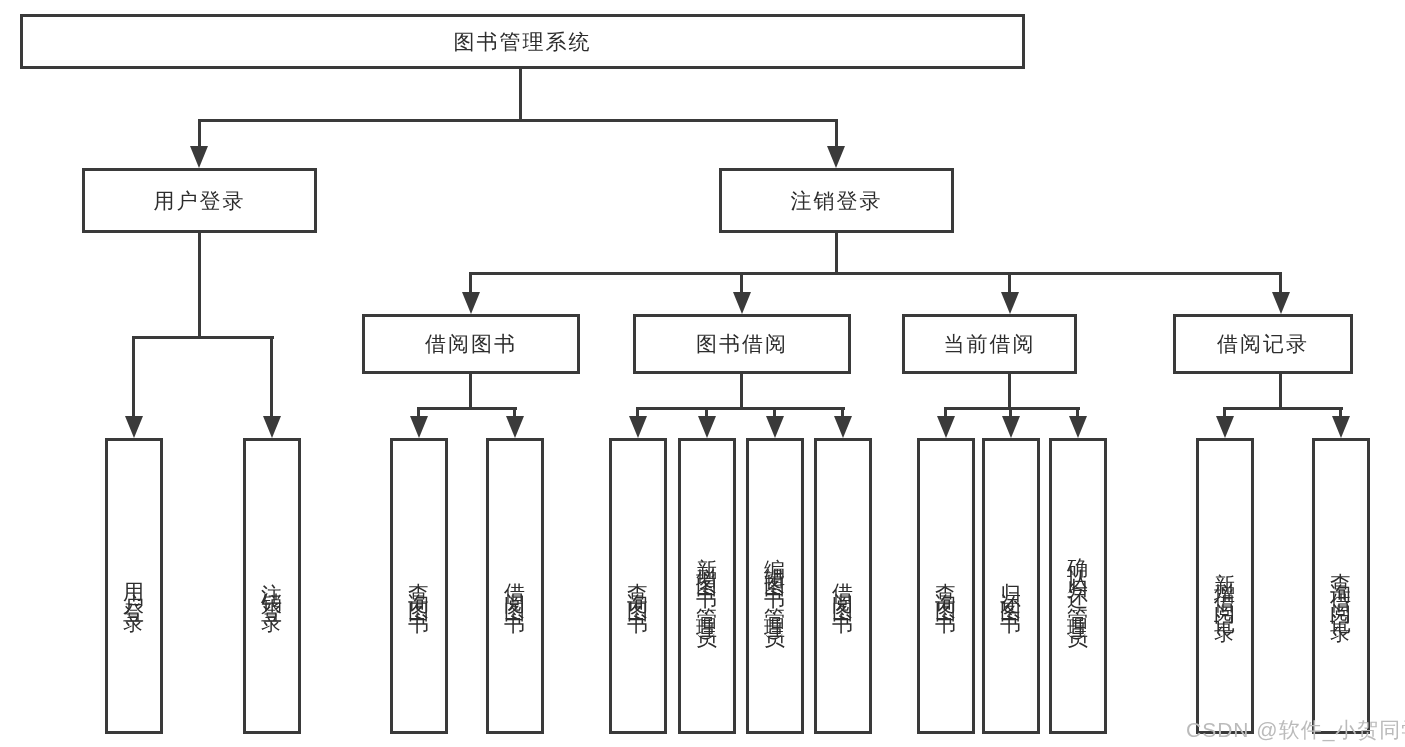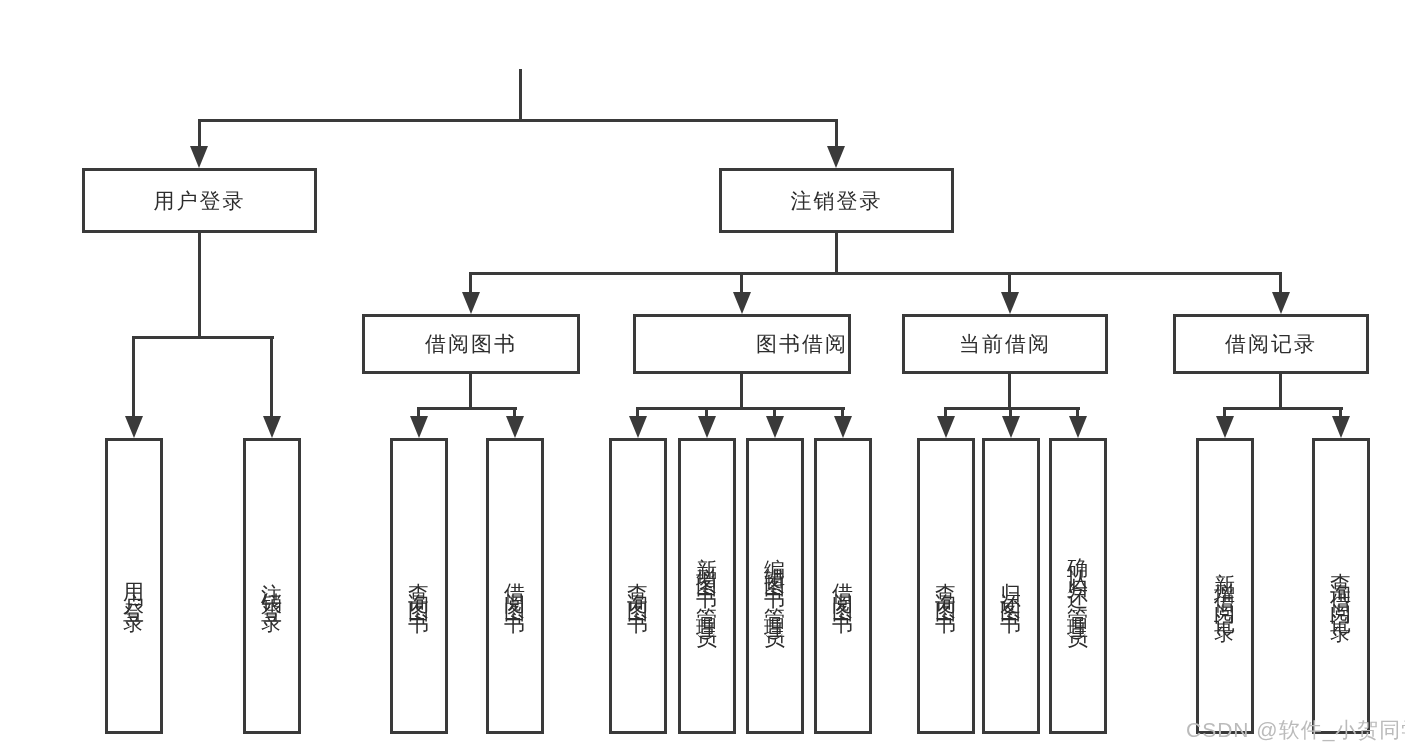--- a/index.html
+++ b/index.html
@@ -58,20 +58,23 @@
     letter-spacing:1px;
   }
 </style>
 </head>
 <body>
 
 <div id="canvas">
 
   <div id="watermark">CSDN @软件_小贺同学</div>
 
+  <div class="node" style="left:20px;top:14px;width:1005px;height:55px;">
+    <span class="lbl">图书管理系统</span>
+  </div>
 
   <div class="vline" style="left:519px;top:69px;height:50px;"></div>
   <div class="hline" style="left:198px;top:119px;width:640px;"></div>
   <div class="vline" style="left:198px;top:119px;height:30px;"></div>
   <div class="arrowhead" style="left:190px;top:146px;"></div>
   <div class="vline" style="left:835px;top:119px;height:30px;"></div>
   <div class="arrowhead" style="left:827px;top:146px;"></div>
 
   <div class="node" style="left:82px;top:168px;width:235px;height:65px;">
     <span class="lbl">用户登录</span>
@@ -94,27 +97,27 @@
   <div class="vline" style="left:1008px;top:272px;height:24px;"></div>
   <div class="vline" style="left:1279px;top:272px;height:24px;"></div>
   <div class="arrowhead" style="left:462px;top:292px;"></div>
   <div class="arrowhead" style="left:733px;top:292px;"></div>
   <div class="arrowhead" style="left:1001px;top:292px;"></div>
   <div class="arrowhead" style="left:1272px;top:292px;"></div>
 
   <div class="node" style="left:362px;top:314px;width:218px;height:60px;">
     <span class="lbl">借阅图书</span>
   </div>
-  <div class="node" style="left:633px;top:314px;width:218px;height:60px;justify-content:flex-end;">
+  <div class="node" style="left:633px;top:314px;width:218px;height:60px;">
     <span class="lbl">图书借阅</span>
   </div>
-  <div class="node" style="left:902px;top:314px;width:206px;height:60px;">
+  <div class="node" style="left:902px;top:314px;width:175px;height:60px;">
     <span class="lbl">当前借阅</span>
   </div>
-  <div class="node" style="left:1173px;top:314px;width:196px;height:60px;">
+  <div class="node" style="left:1173px;top:314px;width:180px;height:60px;">
     <span class="lbl">借阅记录</span>
   </div>
 
   <div class="vline" style="left:469px;top:374px;height:36px;"></div>
   <div class="hline" style="left:417px;top:407px;width:100px;"></div>
   <div class="vline" style="left:417px;top:407px;height:15px;"></div>
   <div class="vline" style="left:513px;top:407px;height:15px;"></div>
   <div class="arrowhead" style="left:410px;top:416px;"></div>
   <div class="arrowhead" style="left:506px;top:416px;"></div>
 

